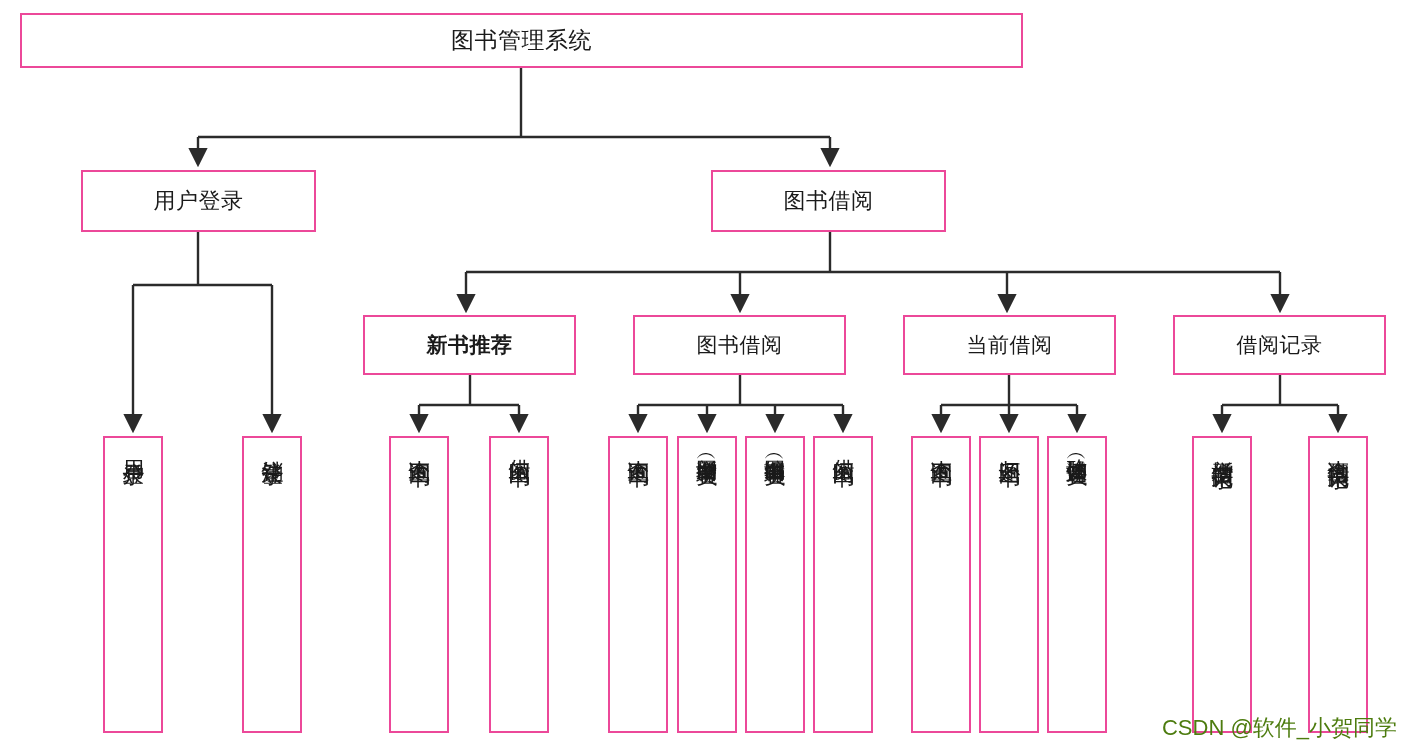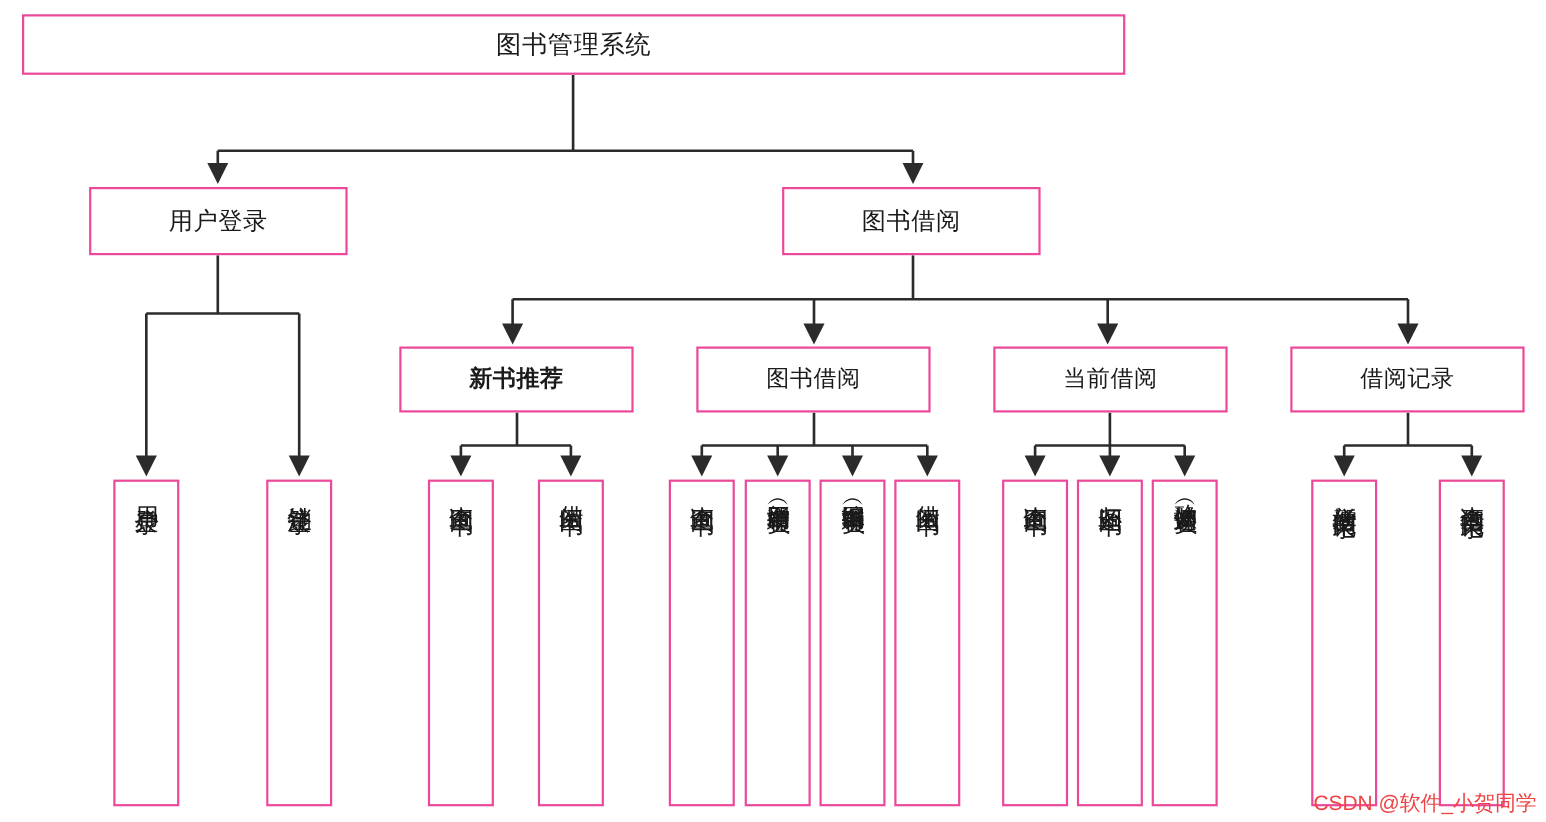--- a/index.html
+++ b/index.html
@@ -66,22 +66,22 @@
     white-space: nowrap;
   }
   .node-leaf.tall-text .label {
     font-size: 21px;
     letter-spacing: 1px;
   }
   #watermark {
     position: absolute;
     right: 8px;
     bottom: 4px;
-    font-size: 19px;
-    color: #ef4444;
+    font-size: 22px;
+    color: #4d7c0f;
     white-space: nowrap;
     user-select: none;
   }
 </style>
 </head>
 <body>
 
 <div id="diagram-root">
 
   <svg id="edge-layer" viewBox="0 0 1405 747" width="1405" height="747" xmlns="http://www.w3.org/2000/svg">

